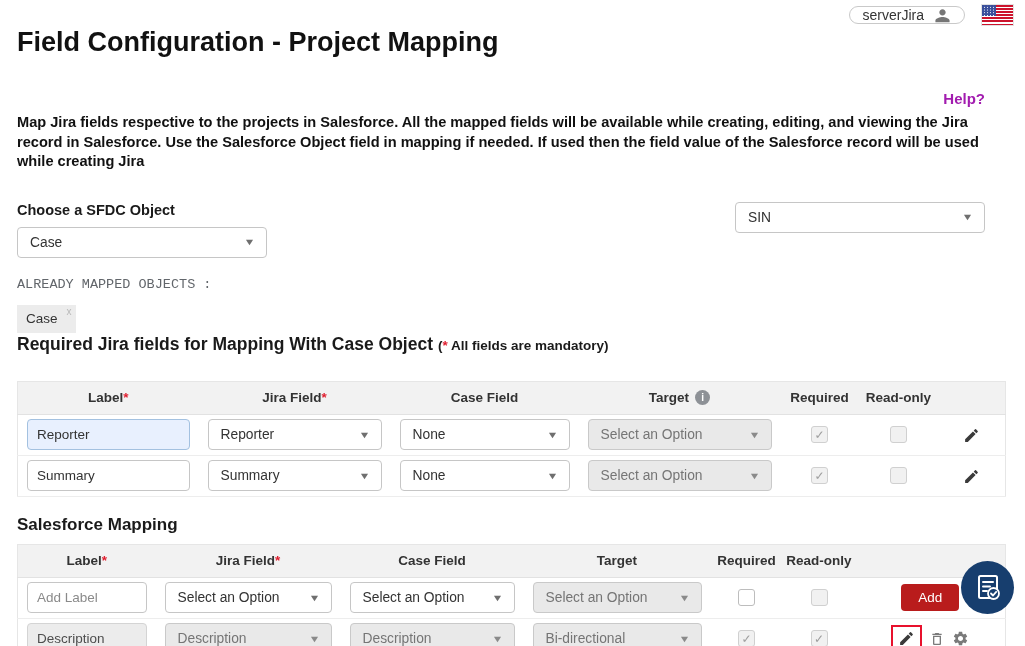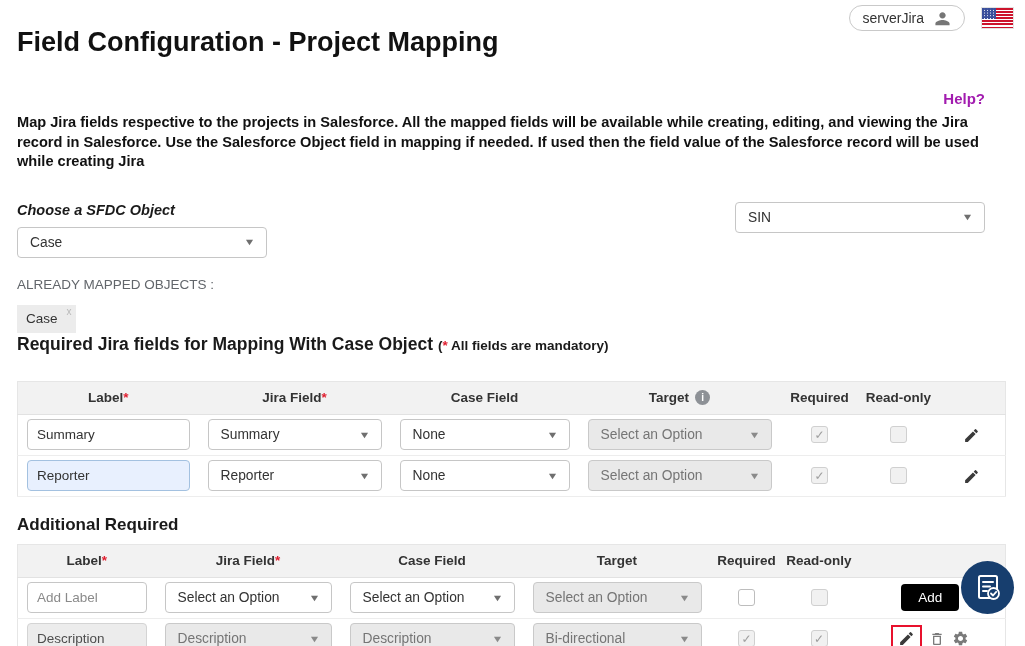--- a/index.html
+++ b/index.html
@@ -8,50 +8,50 @@
     font-family: "Liberation Sans", sans-serif;
     background: #fff;
     color: #1a1a1a;
     position: relative;
     overflow: hidden;
   }
   .topbar { position: absolute; top: 5px; right: 12px; display: flex; align-items: center; gap: 17px; z-index: 10; }
   .user-pill {
     display: flex; align-items: center; gap: 10px;
     border: 1px solid #c9c9c9; border-radius: 13px;
-    padding: 2px 13px; height: 26px; font-size: 14px; color: #333;
+    padding: 2px 13px; height: 18px; font-size: 14px; color: #333;
     background: #fff; cursor: pointer;
   }
   .flag { position: relative; width: 31px; height: 20px; cursor: pointer;
     background: repeating-linear-gradient(to bottom, #cc132c 0 1.55px, #fff 1.55px 3.1px);
     outline: 1px solid #e2e2e2; }
   .flag::before { content: ""; position: absolute; top: 0; left: 0; width: 13.5px; height: 10.8px;
     background-color: #3a4f9b;
     background-image: radial-gradient(#ffffff 0.7px, rgba(255,255,255,0) 0.8px);
     background-size: 3px 2.7px; background-position: 1px 1px; }
 
   .page { padding: 0 20px 0 17px; }
   .page-title { font-size: 27px; font-weight: 700; color: #111; margin-top: 24px; line-height: 36px; }
   .help-row { text-align: right; margin-top: 29px; margin-right: 20px; line-height: 20px; }
   .help-link { color: #a21caf; font-weight: 700; font-size: 15px; text-decoration: none; cursor: pointer; }
   .desc { font-weight: 700; font-size: 14.6px; line-height: 19.5px; margin-top: 4px; margin-right: 16px; color: #111; }
 
   .pickers { display: flex; justify-content: space-between; margin-top: 30px; margin-right: 20px; }
-  .picker-label { font-weight: 700; font-size: 14.5px; margin-bottom: 9px; font-style: italic; }
+  .picker-label { font-weight: 700; font-size: 14.5px; margin-bottom: 9px; }
   .sel {
     display: flex; align-items: center; justify-content: space-between;
     height: 31px; border: 1px solid #c6c6c6; border-radius: 4px;
     padding: 0 12px; font-size: 13.8px; color: #333; background: #fff; cursor: pointer;
   }
   .picker .sel { width: 250px; }
   .sel-arrow { font-size: 9px; color: #6f6f6f; transform: scaleX(1.35); flex: none; }
   .sel.disabled { background: #e9e9e9; border-color: #c9c9c9; color: #757575; cursor: default; }
   .sel.disabled .sel-arrow { color: #8a8a8a; }
 
-  .mapped-label { margin-top: 19px; font-size: 13.5px; color: #62666b; }
+  .mapped-label { margin-top: 19px; font-size: 13.5px; color: #62666b; font-family: Liberation Mono, monospace; }
   .chip { display: inline-block; position: relative; margin-top: 13px; background: #ececec;
     color: #333; font-size: 13.5px; padding: 6px 18px 7px 9px; }
   .chip-x { position: absolute; top: 1px; right: 4px; font-size: 10px; color: #b9b9b9; cursor: pointer; }
 
   .section-title { font-size: 17.5px; font-weight: 700; line-height: 22px; }
   .section-note { font-size: 13.5px; font-weight: 700; }
   .star { color: #e01e2f; }
 
   table.tbl { width: 988px; border-collapse: collapse; table-layout: fixed; border: 1px solid #e6e6e6; }
   .tbl-required { margin-top: 24px; }
@@ -78,21 +78,21 @@
     background: #8d9196; color: #fff; font-size: 10px; font-weight: 700;
     align-items: center; justify-content: center; margin-left: 6px; vertical-align: -2px; cursor: pointer; }
   .th-flex { display: inline-flex; align-items: center; justify-content: center; }
 
   .iconbtn { background: none; border: none; padding: 0; cursor: pointer; display: inline-flex;
     align-items: center; justify-content: center; vertical-align: middle; }
   .actions { display: flex; align-items: center; justify-content: center; gap: 7px; }
   .red-box { display: inline-flex; align-items: center; justify-content: center;
     border: 2px solid #e8112d; padding: 3px 5px; }
 
-  .add-btn { background: #000000; color: #fff; border: none; border-radius: 4px;
+  .add-btn { background: #b91c1c; color: #fff; border: none; border-radius: 4px;
     font-size: 13.5px; font-family: inherit; padding: 6px 17px; cursor: pointer; }
 
   .float-btn { position: absolute; right: 11px; top: 561px; width: 53px; height: 53px;
     border-radius: 50%; background: #173e6e; display: flex; align-items: center;
     justify-content: center; cursor: pointer; border: none; z-index: 5; }
 </style>
 </head>
 <body>
 
 <div class="topbar">
@@ -166,24 +166,24 @@
               <span>Target</span>
               <span class="info-badge">i</span>
             </span></th>
         <th><span>Required</span></th>
         <th><span>Read-only</span></th>
         <th></th>
       </tr>
     </thead>
     <tbody>
       <tr>
-        <td><input class="tin" value="Summary" style=""></td>
-        <td>
-            <div class="sel cell-sel">
-              <span>Summary</span>
+        <td><input class="tin highlight" value="Reporter" style=""></td>
+        <td>
+            <div class="sel cell-sel">
+              <span>Reporter</span>
               <span class="sel-arrow">▼</span>
             </div>
           </td>
         <td>
             <div class="sel cell-sel">
               <span>None</span>
               <span class="sel-arrow">▼</span>
             </div>
           </td>
         <td>
@@ -200,24 +200,24 @@
         <td>
             <div class="cb disabled"></div>
           </td>
         <td><button class="iconbtn">
               <svg width="17" height="17" viewBox="0 0 24 24" fill="#3a3a3a">
                 <path d="M3 17.25V21h3.75L17.8 9.94l-3.75-3.75L3 17.25zM20.7 7.04c.39-.39.39-1.02 0-1.41l-2.34-2.34a.996.996 0 0 0-1.41 0l-1.83 1.83 3.75 3.75 1.83-1.83z"></path>
               </svg>
             </button></td>
       </tr>
       <tr>
-        <td><input class="tin highlight" value="Reporter" style=""></td>
-        <td>
-            <div class="sel cell-sel">
-              <span>Reporter</span>
+        <td><input class="tin" value="Summary" style=""></td>
+        <td>
+            <div class="sel cell-sel">
+              <span>Summary</span>
               <span class="sel-arrow">▼</span>
             </div>
           </td>
         <td>
             <div class="sel cell-sel">
               <span>None</span>
               <span class="sel-arrow">▼</span>
             </div>
           </td>
         <td>
@@ -236,21 +236,21 @@
           </td>
         <td><button class="iconbtn">
               <svg width="17" height="17" viewBox="0 0 24 24" fill="#3a3a3a">
                 <path d="M3 17.25V21h3.75L17.8 9.94l-3.75-3.75L3 17.25zM20.7 7.04c.39-.39.39-1.02 0-1.41l-2.34-2.34a.996.996 0 0 0-1.41 0l-1.83 1.83 3.75 3.75 1.83-1.83z"></path>
               </svg>
             </button></td>
       </tr>
     </tbody>
   </table>
 
-  <h2 class="section-title" style="margin-top:17px; font-size:17px;">Additional Required</h2>
+  <h2 class="section-title" style="margin-top:17px; font-size:17px;">Salesforce Mapping</h2>
 
   <table class="tbl tbl-additional">
     <colgroup>
       <col style="width:138px">
         <col style="width:185px">
         <col style="width:183px">
       <col style="width:187px">
         <col style="width:72px">
         <col style="width:73px">
         <col style="width:150px">

